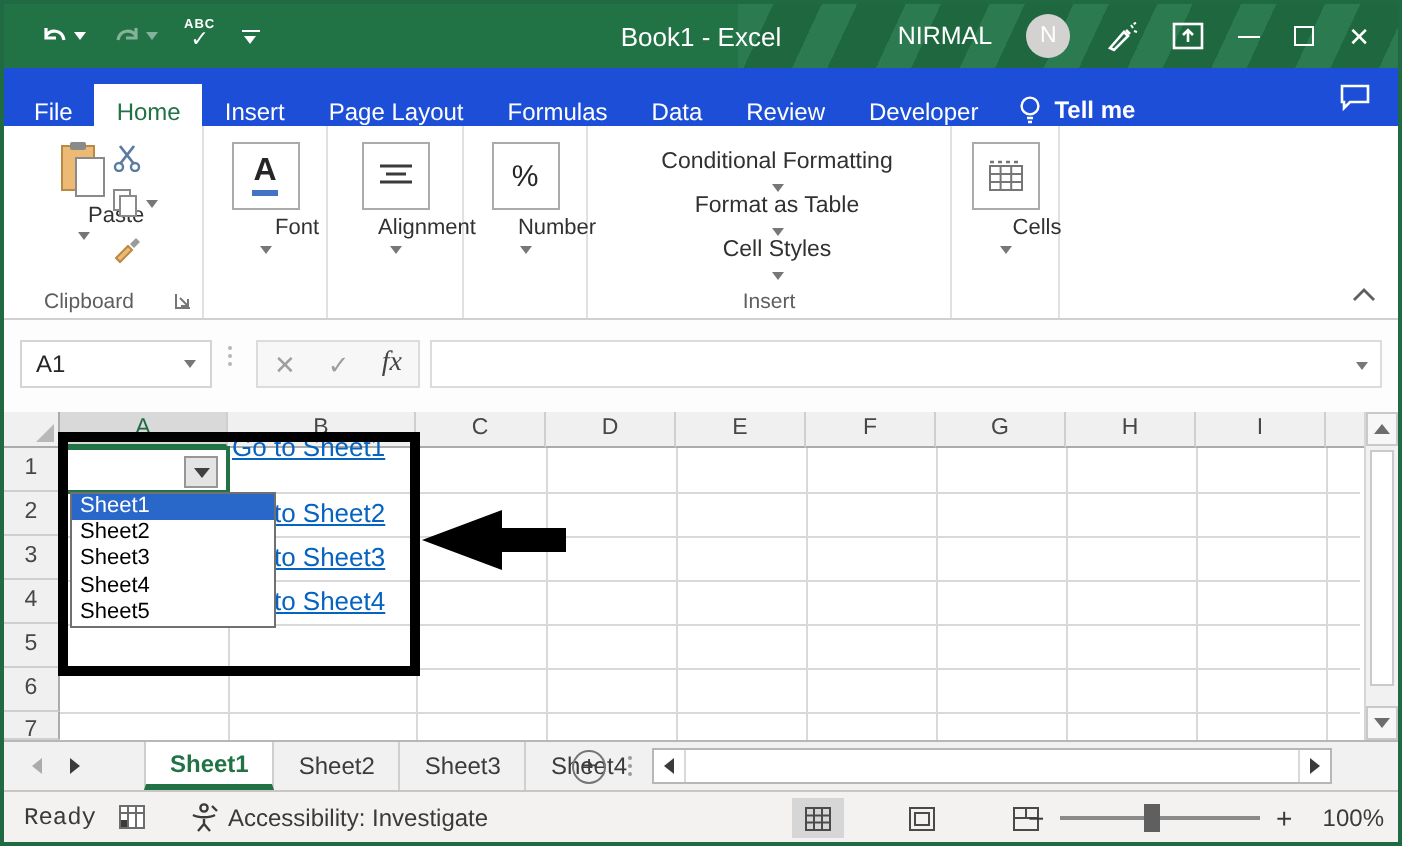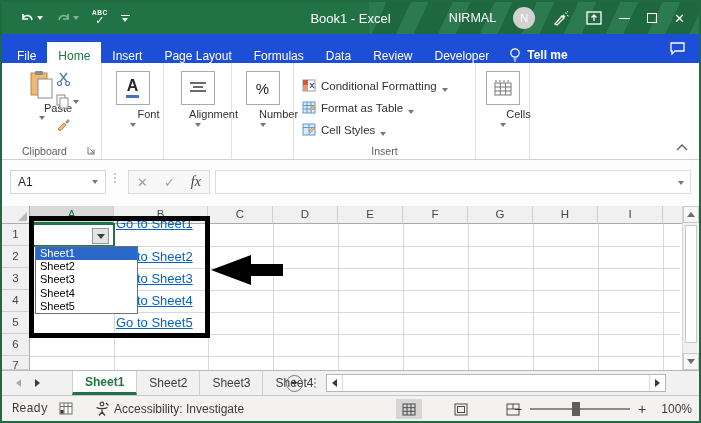--- a/index.html
+++ b/index.html
@@ -37,21 +37,21 @@
   .tellme { display: flex; align-items: center; gap: 6px; font-size: 12px; padding: 0 9px; font-weight: bold; }
   .comment-btn { position: absolute; right: 13px; top: 7px; }
   
   .ribbon { position: relative; height: 97px; background: #fff; border-bottom: 1px solid #d2d0ce; display: flex; }
   .rgroup { position: relative; border-right: 1px solid #e1e1e1; flex: none; }
   .glabel { position: absolute; bottom: 2px; left: 0; right: 0; text-align: center; font-size: 10.5px; color: #605e5c; }
   .caret-g { width:0; height:0; border-left:3px solid transparent; border-right:3px solid transparent; border-top:4px solid #777; display:inline-block; }
   .bigbtn { display: flex; flex-direction: column; align-items: center; padding-top: 8px; gap: 3px; height: 76px; }
   .bigbox { width: 34px; height: 34px; border: 1px solid #ababab; background: #fff; display: flex; align-items: center; justify-content: center; }
   .blabel { font-size: 11px; color: #323130; padding-left: 32px; }
-  .srow { display: flex; align-items: flex-end; gap: 5px; height: 22px; padding-left: 8px; font-size: 11.5px; color: #323130; }
+  .srow { display: flex; align-items: center; gap: 5px; height: 22px; padding-left: 8px; font-size: 11.5px; color: #323130; flex-direction: column; }
   .srow:first-child { margin-top: 7px; }
   
   .frow { position: relative; height: 46px; background: #fdfdfd; }
   .namebox { position: absolute; left: 8px; top: 10px; width: 96px; height: 24px; background: #fff; border: 1px solid #d4d4d4;
     font-size: 12px; color: #262626; line-height: 22px; padding-left: 7px; }
   .namebox .caret-g { position: absolute; right: 7px; top: 9px; }
   .fsep { position: absolute; left: 112px; top: 13px; display: flex; flex-direction: column; gap: 2px; }
   .fsep i { width: 2px; height: 2px; border-radius: 50%; background: #b5b5b5; }
   .fbtns { position: absolute; left: 126px; top: 10px; width: 82px; height: 24px; background: #f7f7f7; border: 1px solid #dcdcdc;
     display: flex; align-items: center; justify-content: space-around; color: #9f9f9f; }
@@ -369,21 +369,20 @@
     <div class="hline" style="top:106px"></div>
     <div class="hline" style="top:128px"></div>
     <div class="hline" style="top:150px"></div>
 
     <div class="sel-a1"></div>
 
     <div class="cell-link" style="top:7px">Go to Sheet1</div>
     <div class="cell-link" style="top:40px">Go to Sheet2</div>
     <div class="cell-link" style="top:62px">Go to Sheet3</div>
     <div class="cell-link" style="top:84px">Go to Sheet4</div>
-    <div class="cell-link" style="top:106px">Go to Sheet5</div>
 
     <div class="ddbtn">
         <b></b>
       </div>
     <div class="ddlist">
       <div class="dditem sel">Sheet1</div>
       <div class="dditem">Sheet2</div>
       <div class="dditem">Sheet3</div>
       <div class="dditem">Sheet4</div>
       <div class="dditem">Sheet5</div>

